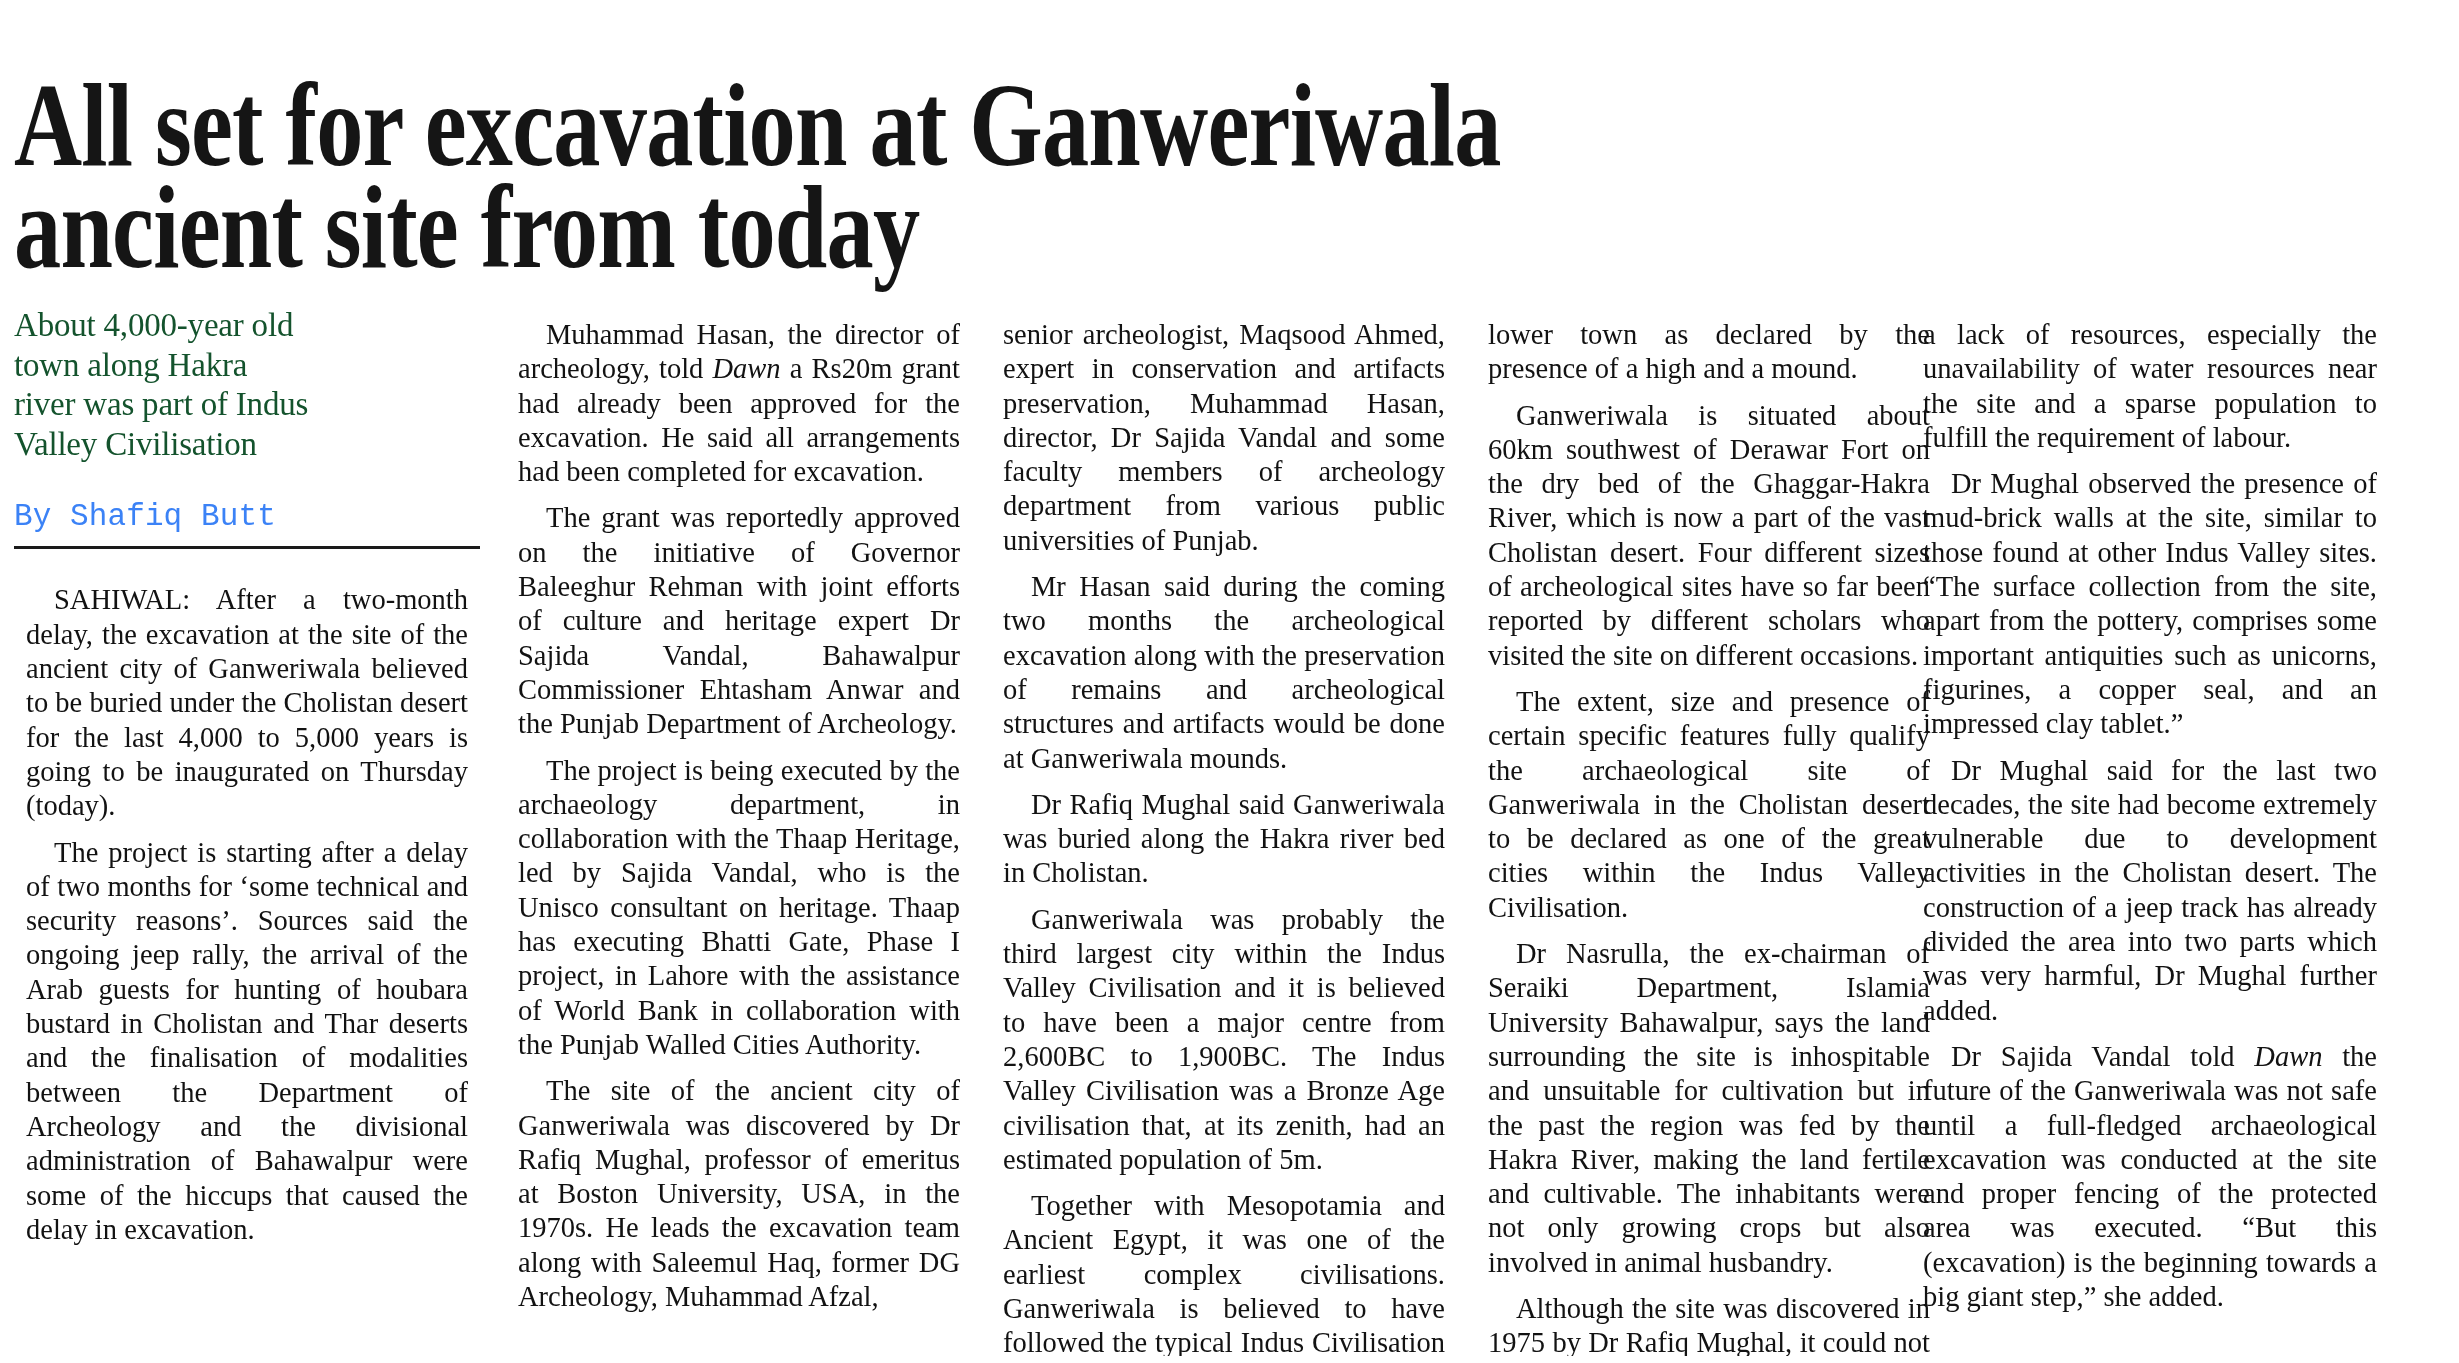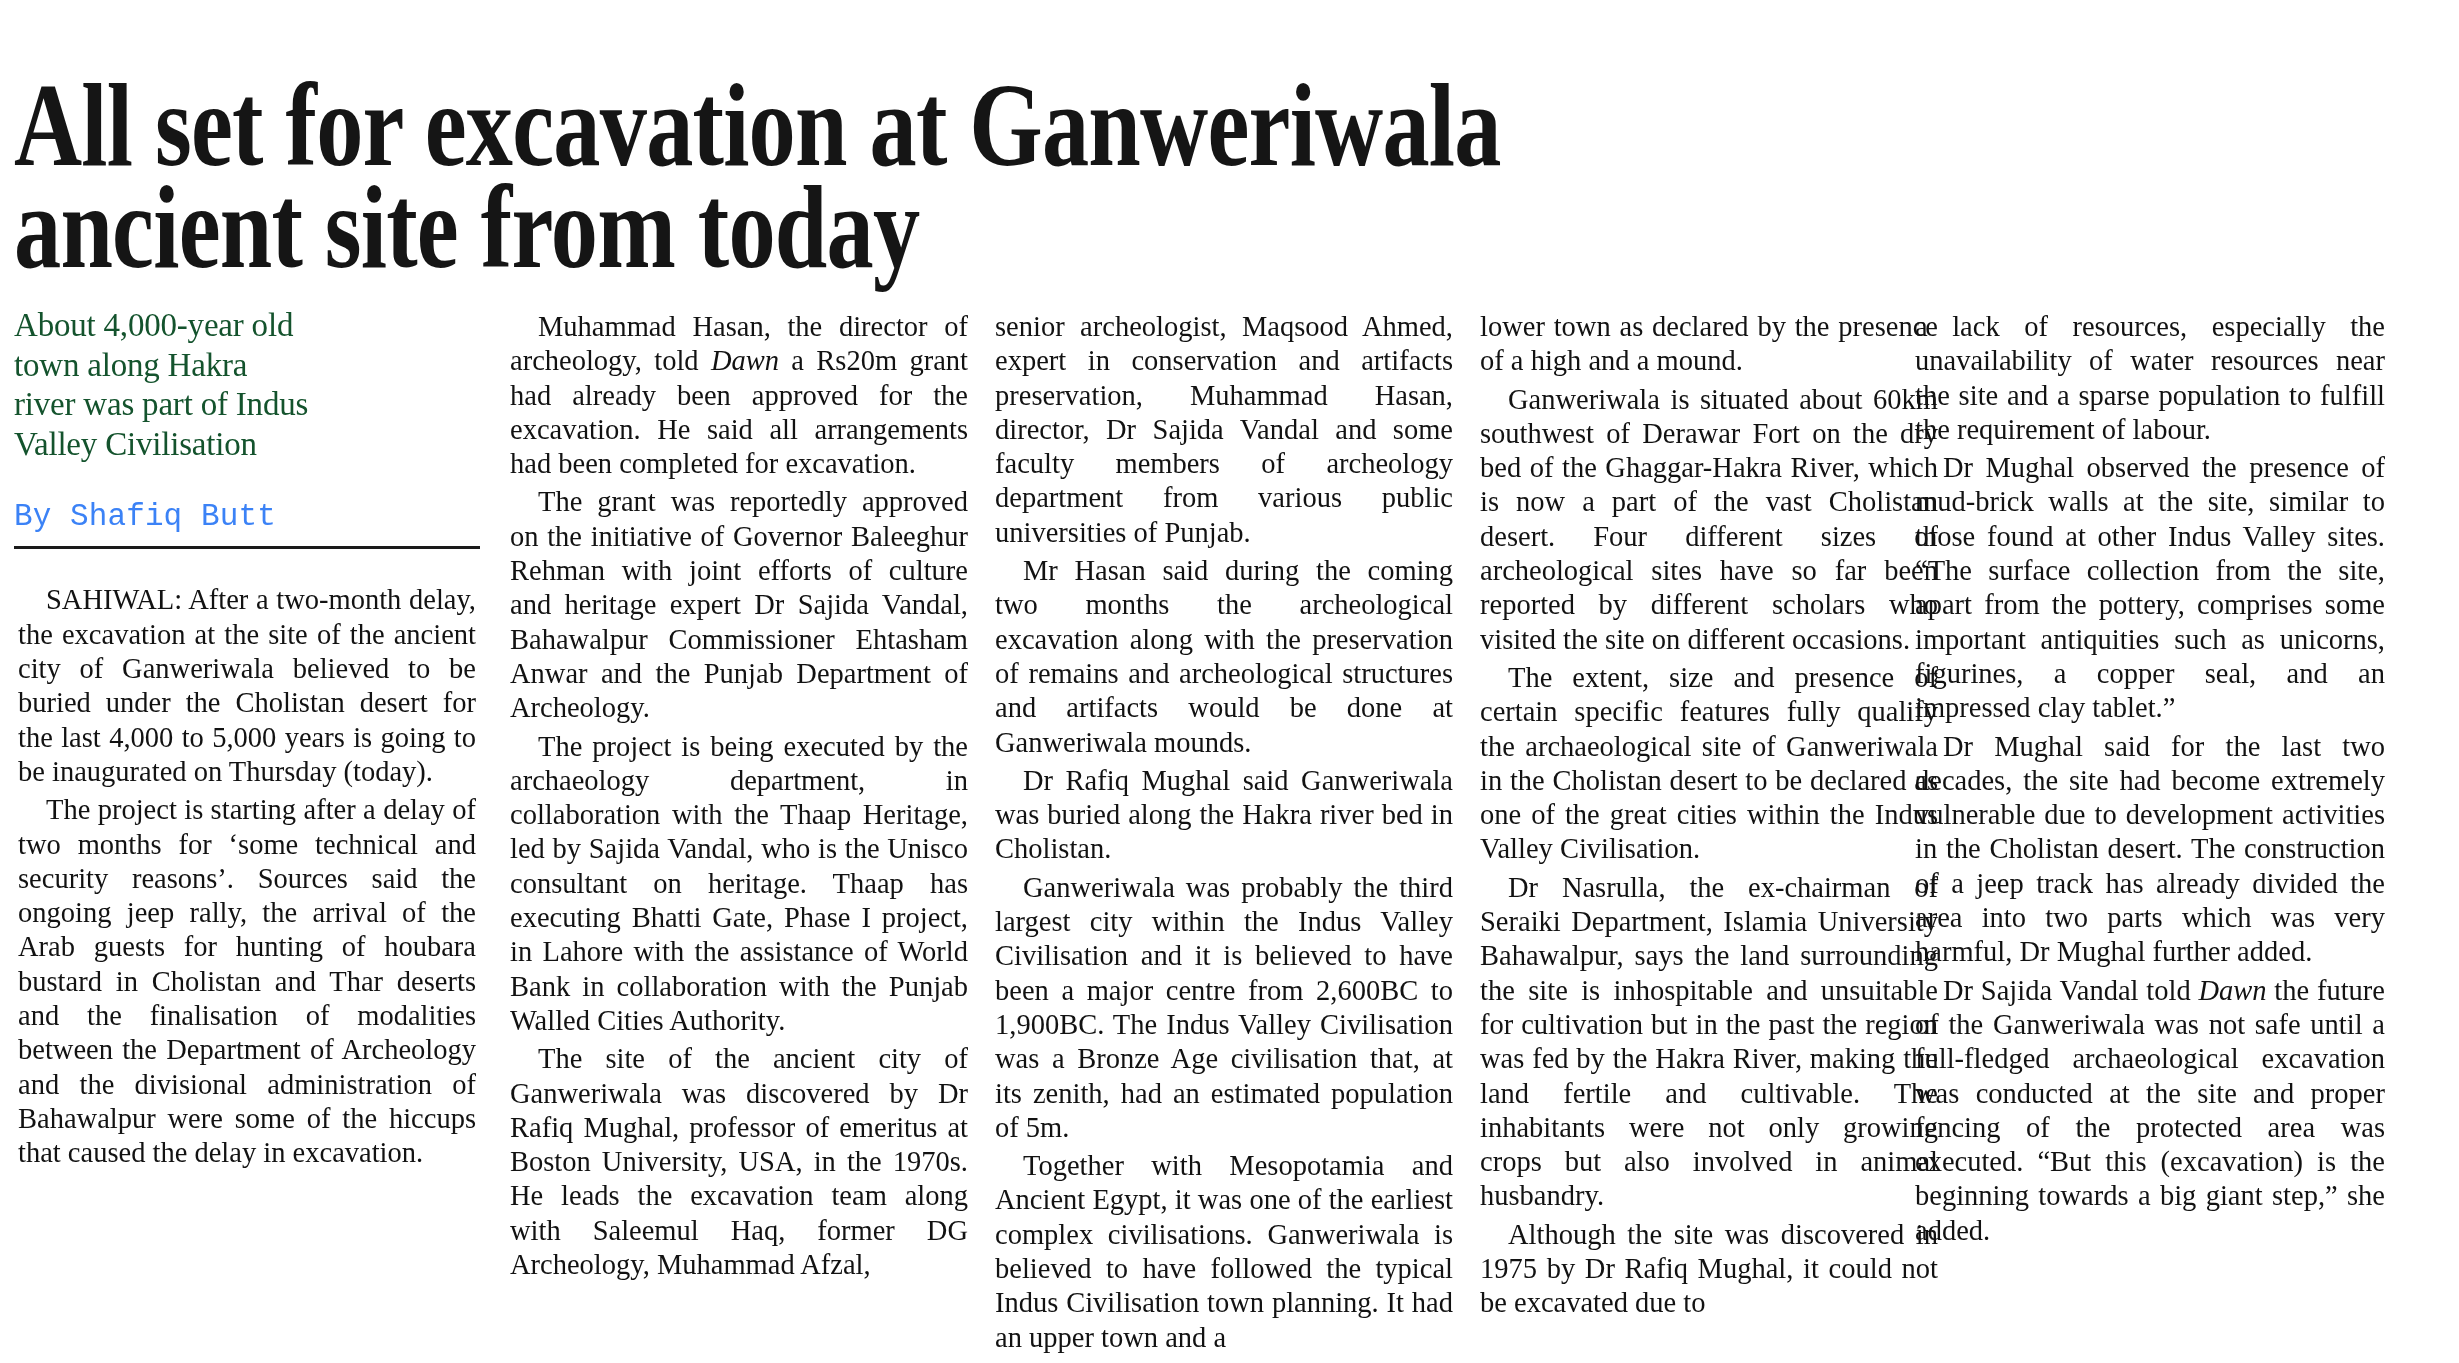--- a/index.html
+++ b/index.html
@@ -96,21 +96,21 @@
   .body-text {
     font-family: "Liberation Serif", "DejaVu Serif", serif;
     font-size: 28.5px;
     line-height: 34.3px;
     text-align: justify;
     text-justify: inter-word;
     color: #121212;
     hyphens: manual;
   }
   .body-text p {
-    margin: 4px;
+    margin: 12px;
     text-indent: 28px;
   }
   .body-text p.cont {
     text-indent: 0;
   }
   .body-text em {
     font-style: italic;
   }
 </style>
 </head>

